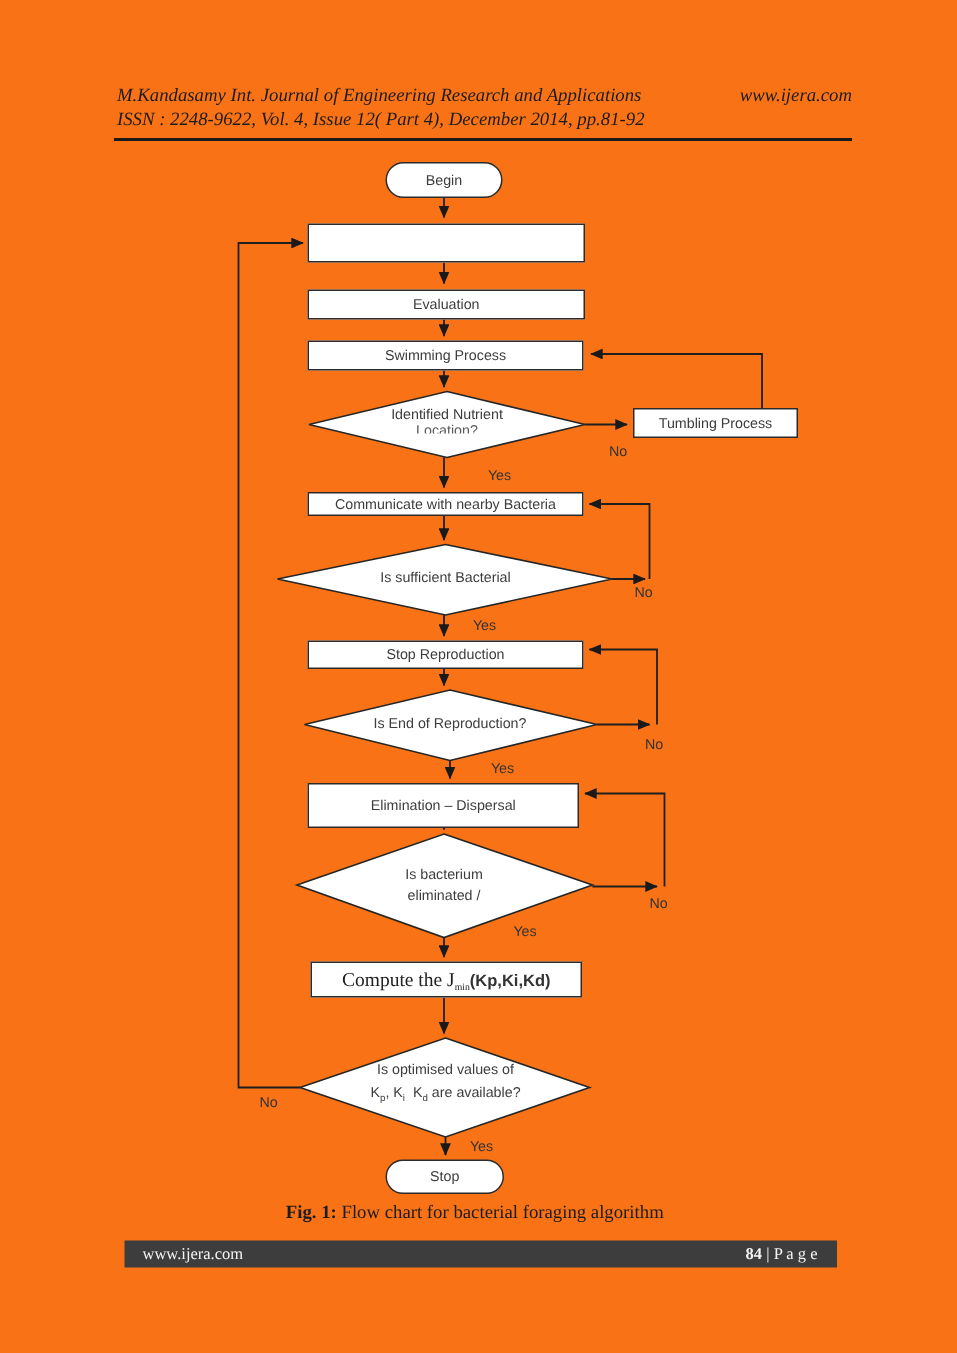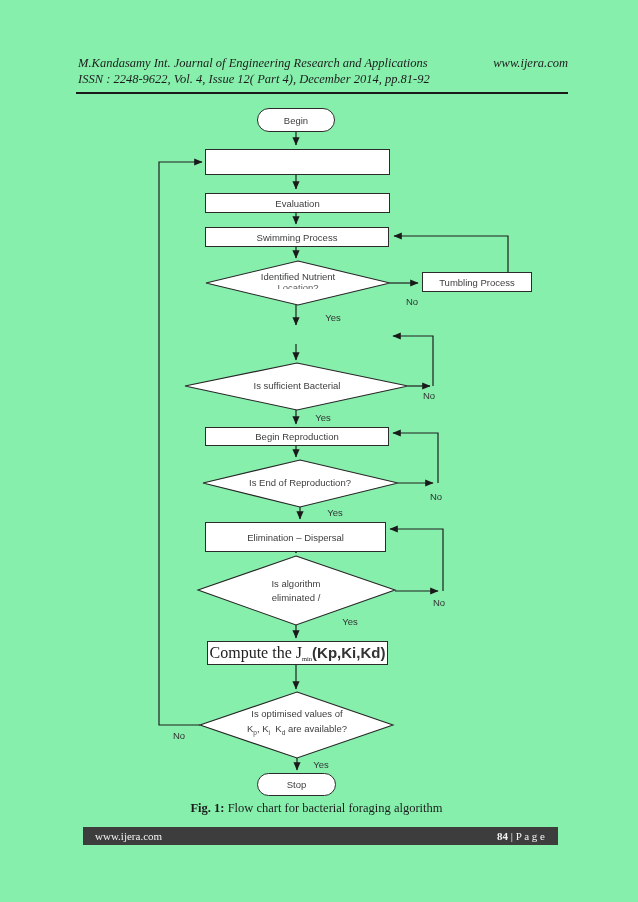--- a/index.html
+++ b/index.html
@@ -1,17 +1,17 @@
 <!DOCTYPE html>
 <html><head>
 <meta charset="utf-8">
 <style>
   html,body { margin:0; padding:0; background:#e8e8e8; }
   #page {
-    position:relative; width:638px; height:902px; background:#86efac;
+    position:relative; width:638px; height:902px; background:#f97316;
     margin:0 auto; overflow:hidden;
     font-family:"Liberation Sans", sans-serif; color:#3a3a3a;
   }
   
   .header { position:absolute; left:78px; top:55px; width:490px;
     font-family:"Liberation Serif", serif; font-style:italic; font-size:12.5px;
     color:#1c1c1c; line-height:16px; }
   .header-row { display:flex; justify-content:space-between; }
   .header-rule { position:absolute; left:76px; top:92px; width:492px; height:1.6px; background:#1a1a1a; }
   
@@ -19,22 +19,22 @@
   .node { position:absolute; box-sizing:border-box; background:#fff;
     border:1.2px solid #2b2b2b; display:flex; align-items:center; justify-content:center;
     font-size:9.5px; color:#3d3d3d; text-align:center; }
   .oval { border-radius:13px; border-width:1.3px; }
   .box2line { display:block; overflow:hidden; padding-top:3px; line-height:12px; }
   .pre { white-space:pre; }
   .dtext { position:absolute; text-align:center; font-size:9.5px; color:#3d3d3d; }
   .clip7 { height:7px; overflow:hidden; opacity:.85; }
   .lbl { position:absolute; width:26px; text-align:center; font-size:9.5px; color:#333; }
   sub.kp { font-size:6.5px; }
-  .serifseg { font-family:"Liberation Serif", serif; font-size:16px; color:#222; }
-  .sansseg { font-family:"Liberation Sans", sans-serif; font-weight:600; font-size:15px; color:#333; }
+  .serifseg { font-family:"Liberation Serif", serif; font-size:13px; color:#222; }
+  .sansseg { font-family:"Liberation Sans", sans-serif; font-weight:600; font-size:11px; color:#333; }
   
   .caption { position:absolute; left:0; top:801px; width:633px; text-align:center;
     font-family:"Liberation Serif", serif; font-size:12.5px; color:#1c1c1c; }
   .caption b { font-weight:bold; }
   .footer-bar { position:absolute; left:83px; top:827px; width:475px; height:18px;
     box-sizing:border-box; background:#3d3d3d; color:#f4f4f4;
     display:flex; align-items:center; justify-content:space-between;
     padding:0 13px 0 12px; font-family:"Liberation Serif", serif; font-size:11px; }
   .footer-bar .pg b { font-weight:bold;text-align:right; }
 </style>
@@ -112,39 +112,42 @@
 
   <div class="node" style="left:422px; top:272px; width:110px; height:20px;">
     <span>Tumbling Process</span>
   </div>
 
   <div class="dtext" style="left:218px; top:271px; width:160px; line-height:11px;">
     <div>Identified Nutrient</div>
     <div class="clip7">Location?</div>
   </div>
 
+  <div class="node" style="left:205px; top:328px; width:184px; height:16px;">
+    <span>Communicate with nearby Bacteria</span>
+  </div>
 
   <div class="dtext" style="left:207px; top:380px; width:180px;">
     <span>Is sufficient Bacterial</span>
   </div>
 
   <div class="node" style="left:205px; top:427px; width:184px; height:19px;">
-    <span>Begin Reproduction</span>
+    <span>Stop Reproduction</span>
   </div>
 
   <div class="dtext" style="left:210px; top:477px; width:180px;">
     <span>Is End of Reproduction?</span>
   </div>
 
   <div class="node" style="left:205px; top:522px; width:181px; height:30px;">
     <span>Elimination – Dispersal</span>
   </div>
 
   <div class="dtext" style="left:216px; top:577px; width:160px; line-height:14px;">
-    <div>Is algorithm</div>
+    <div>Is bacterium</div>
     <div>eliminated /</div>
   </div>
 
   <div class="node" style="left:207px; top:641px; width:181px; height:24px;">
     <span><span class="serifseg">Compute the J</span><sub class="kp serifseg" style="font-size:6.5px;">min</sub><span class="sansseg">(Kp,Ki,Kd)</span></span>
   </div>
 
   <div class="dtext" style="left:207px; top:706px; width:180px; line-height:15px;">
     <div>Is optimised values of</div>
     <div class="pre"><span>K</span><sub class="kp">p</sub><span>, K</span><sub class="kp">i</sub><span>  K</span><sub class="kp">d</sub><span> are available?</span></div>

